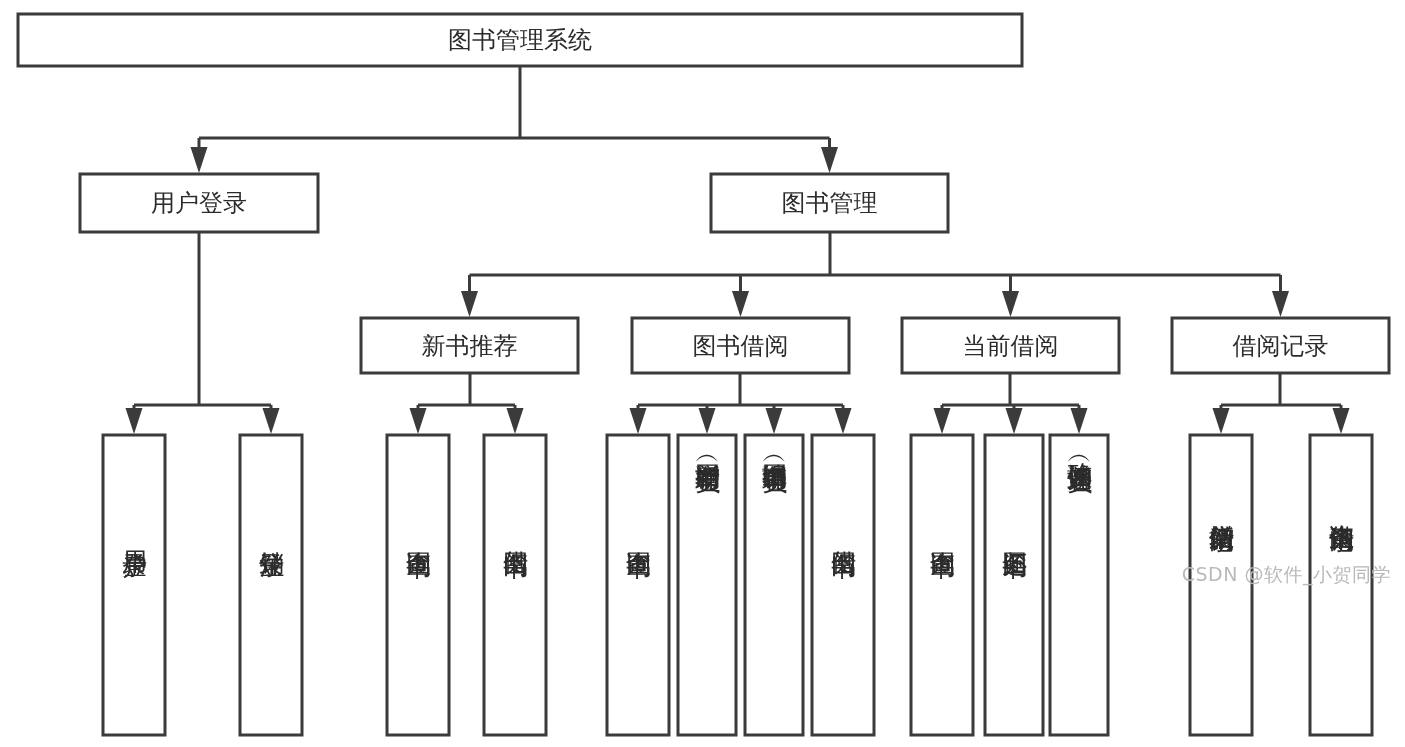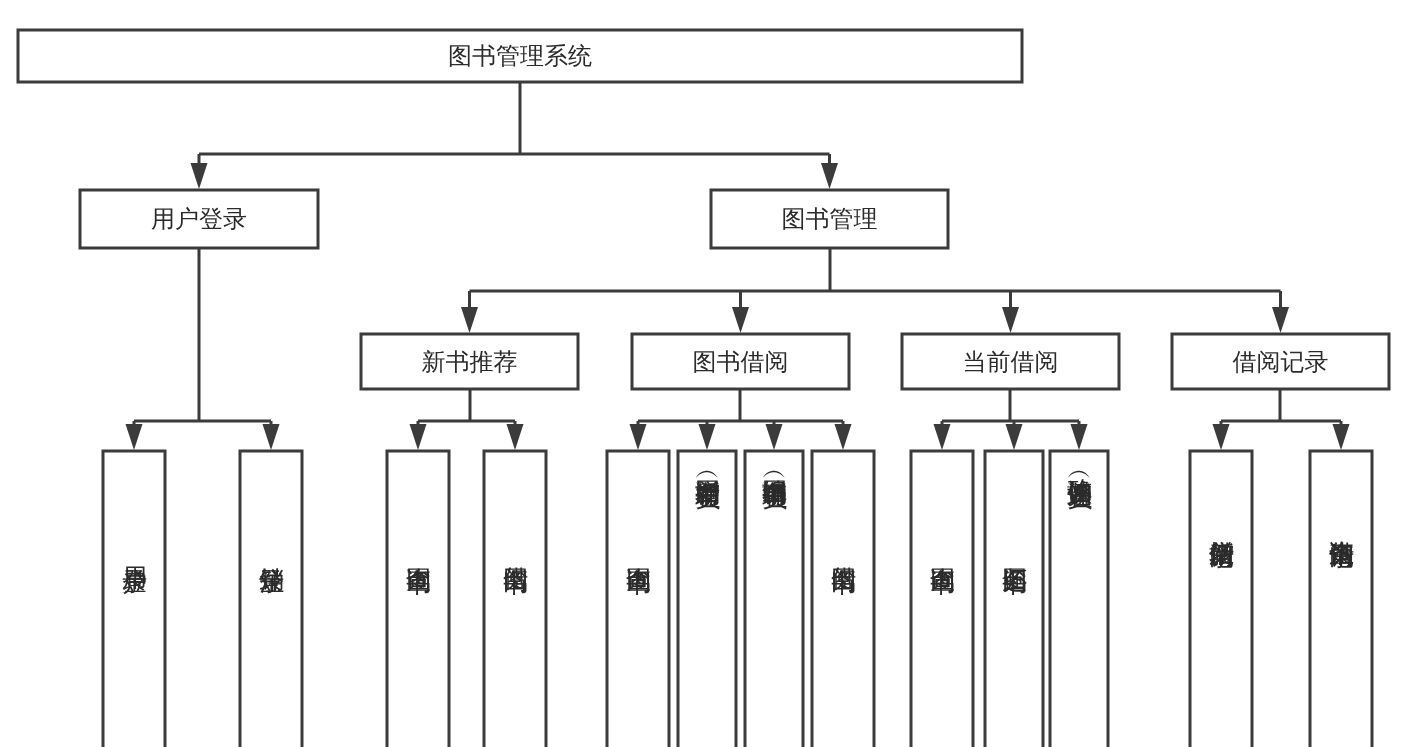--- a/index.html
+++ b/index.html
@@ -12,21 +12,20 @@
     width: 1405px;
     height: 747px;
     font-family: "DejaVu Sans", "Liberation Sans", sans-serif;
     overflow: hidden;
     position: relative;
   }
   #diagram-root {
     position: relative;
     width: 1405px;
     height: 594px;
-    margin-top: 16px;
   }
   svg#tree-svg {
     position: absolute;
     top: 0;
     left: 0;
     width: 1405px;
     height: 747px;
     display: block;
   }
   .node-box {
@@ -189,13 +188,14 @@
       <div class="leaf-label center" style="left: 638px; top: 531px;">查询图书</div>
       <div class="leaf-label" style="left: 707px; top: 443px;">新增图书（管理员）</div>
       <div class="leaf-label" style="left: 774px; top: 443px;">编辑图书（管理员）</div>
       <div class="leaf-label center" style="left: 843px; top: 531px;">借阅图书</div>
       <div class="leaf-label center" style="left: 942px; top: 531px;">查询图书</div>
       <div class="leaf-label center" style="left: 1014px; top: 531px;">归还图书</div>
       <div class="leaf-label" style="left: 1079px; top: 443px;">确认归还（管理员）</div>
       <div class="leaf-label center" style="left: 1221px; top: 504px;">新增借阅记录</div>
       <div class="leaf-label center" style="left: 1341px; top: 504px;">查询借阅记录</div>
     </div>
+  <div class="watermark">CSDN @软件_小贺同学</div>
 </div>
 
 </body></html>

